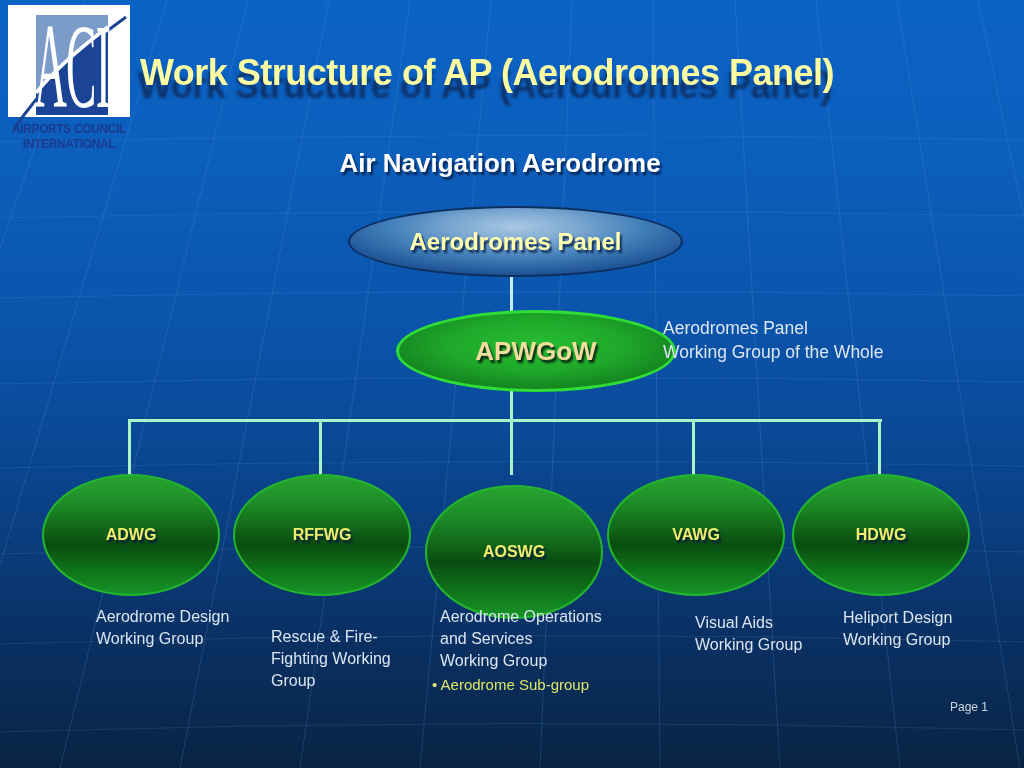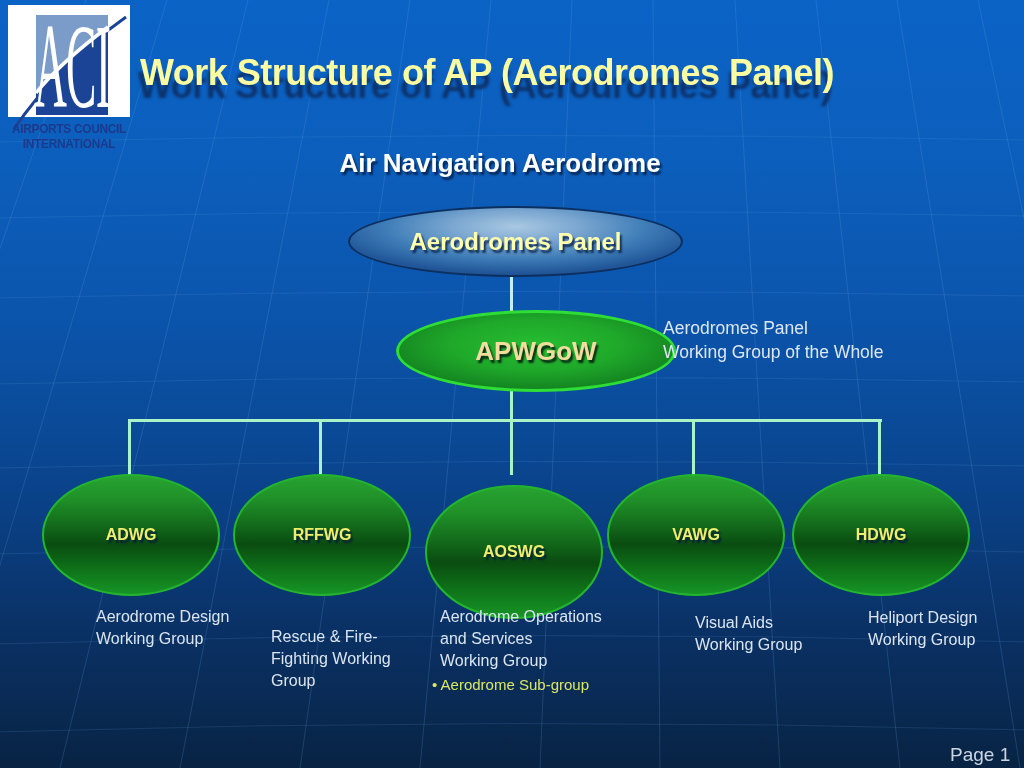--- a/index.html
+++ b/index.html
@@ -69,21 +69,21 @@
   .caption{
     color:#dbe5f0;font-size:16px;line-height:22px;white-space:pre-line;
   }
   .subgroup{
     left:432px;top:676px;color:#dbe766;font-size:15px;white-space:nowrap;
   }
   
   .conn{background:#a9f3c6;}
   .conn-cyan{background:#c4eef2;}
   .page-num{
-    left:950px;top:744px;color:#ccd6e2;font-size:19px;white-space:nowrap;
+    left:950px;top:700px;color:#ccd6e2;font-size:12px;white-space:nowrap;
   }
 </style>
 </head>
 <body>
 
 <div id="slide">
 
   <svg id="grid" width="1024" height="768" viewBox="0 0 1024 768">
     <g stroke="#6aa8e8" stroke-width="1" fill="none" opacity="0.20">
       <path d="M86,0 L-180,768"></path>
@@ -167,17 +167,17 @@
 Working Group</div>
   <div class="abs caption" style="left:271px;top:626px;">Rescue &amp; Fire-
 Fighting Working
 Group</div>
   <div class="abs caption" style="left:440px;top:606px;">Aerodrome Operations
 and Services
 Working Group</div>
   <div class="abs subgroup">• Aerodrome Sub-group</div>
   <div class="abs caption" style="left:653px;top:612px;margin-left:42px;">Visual Aids
 Working Group</div>
-  <div class="abs caption" style="left:843px;top:607px;margin-left:25px;">Heliport Design
+  <div class="abs caption" style="left:843px;top:607px;">Heliport Design
 Working Group</div>
 
   <div class="abs page-num">Page 1</div>
 </div>
 
 </body></html>

